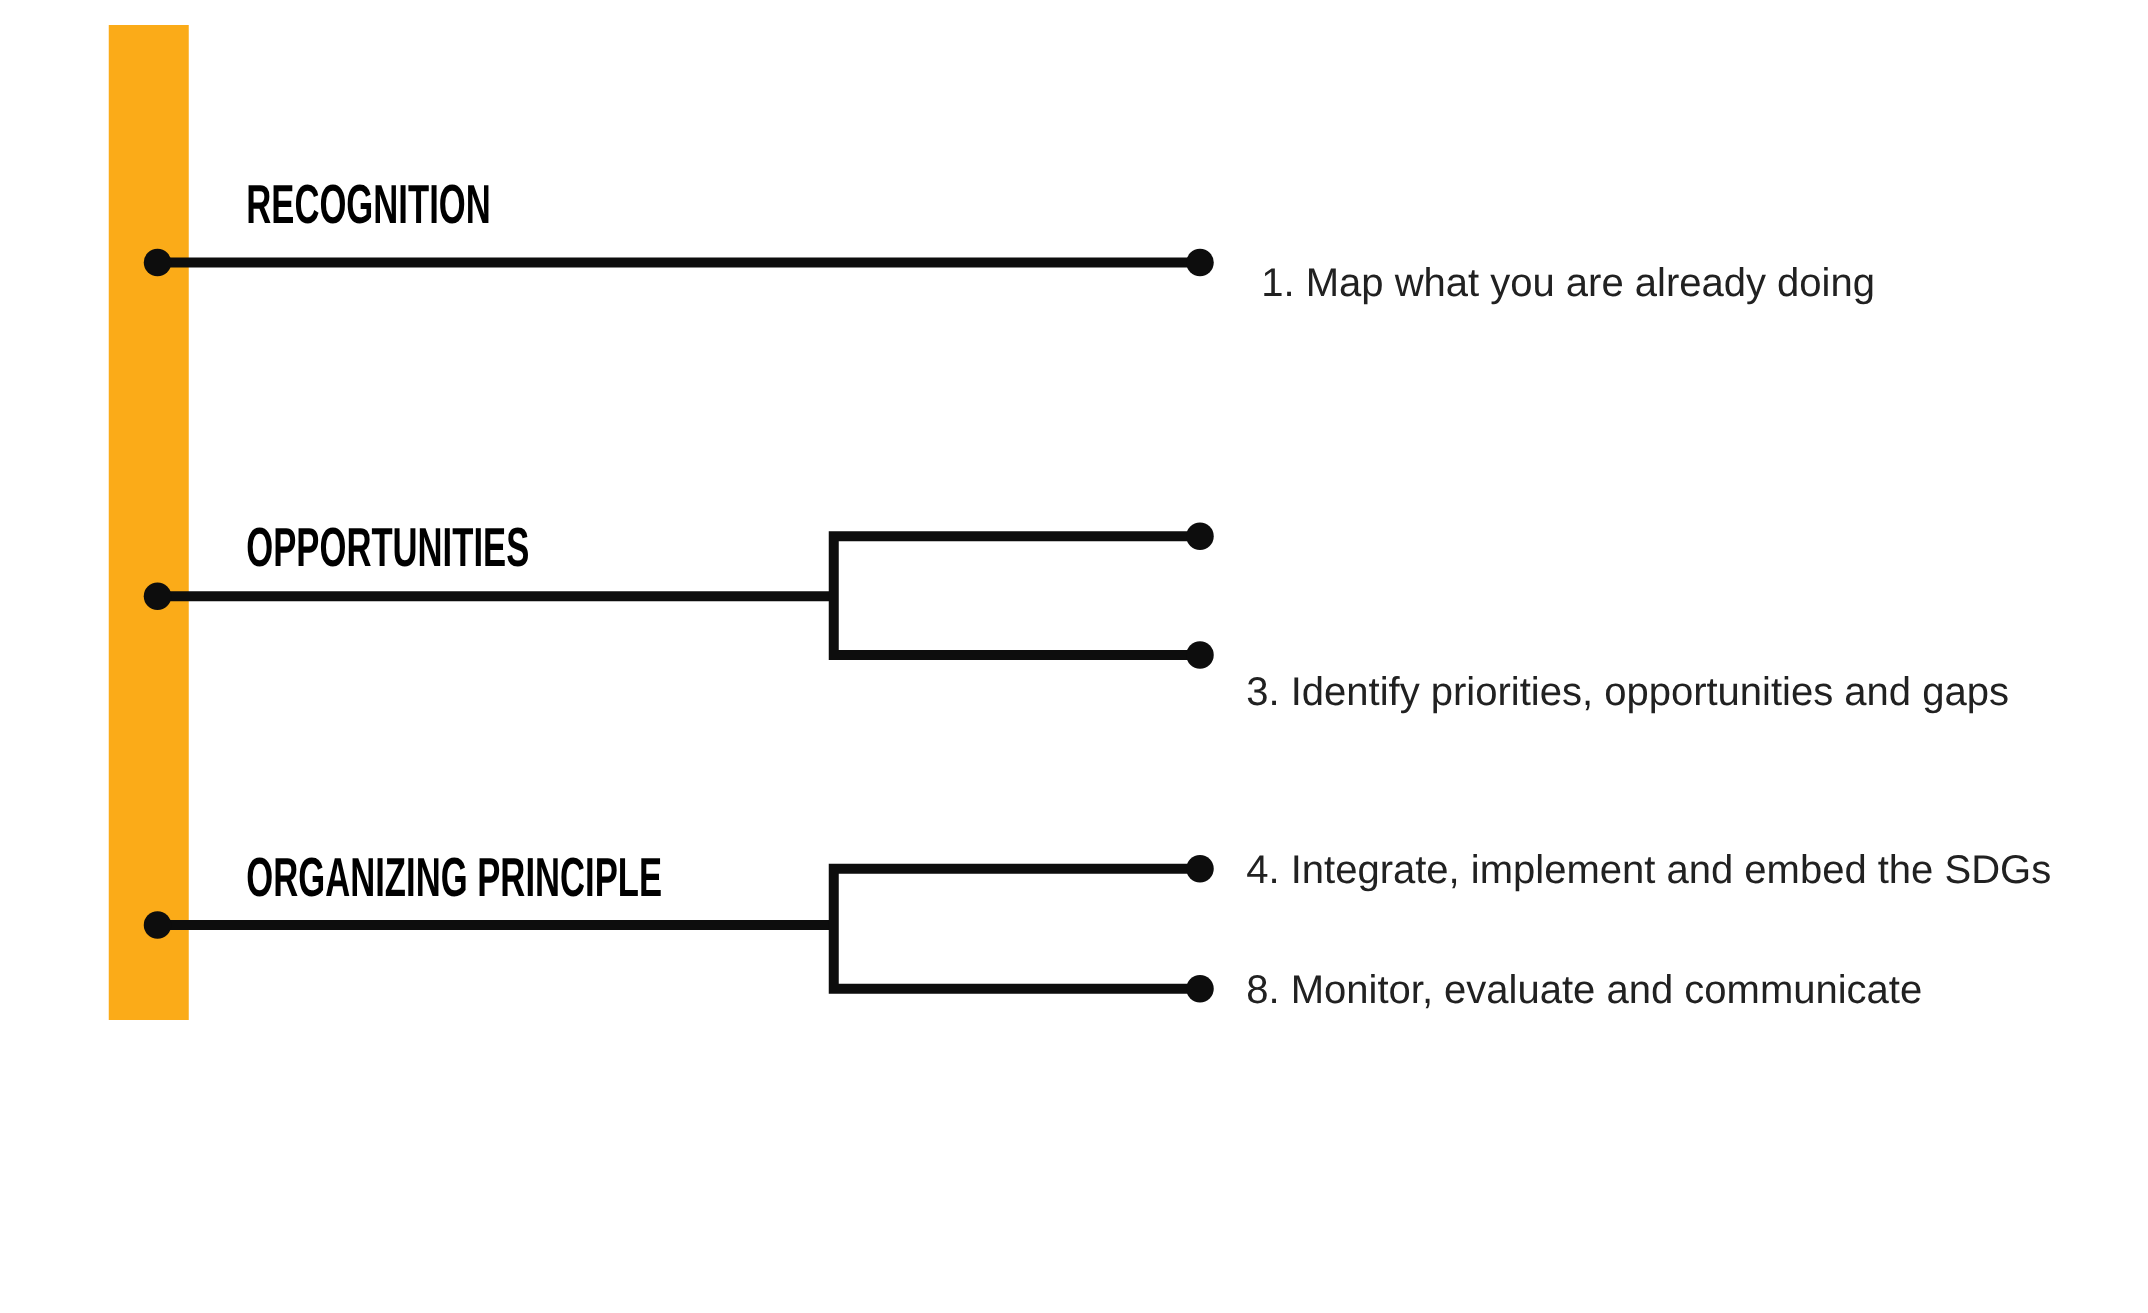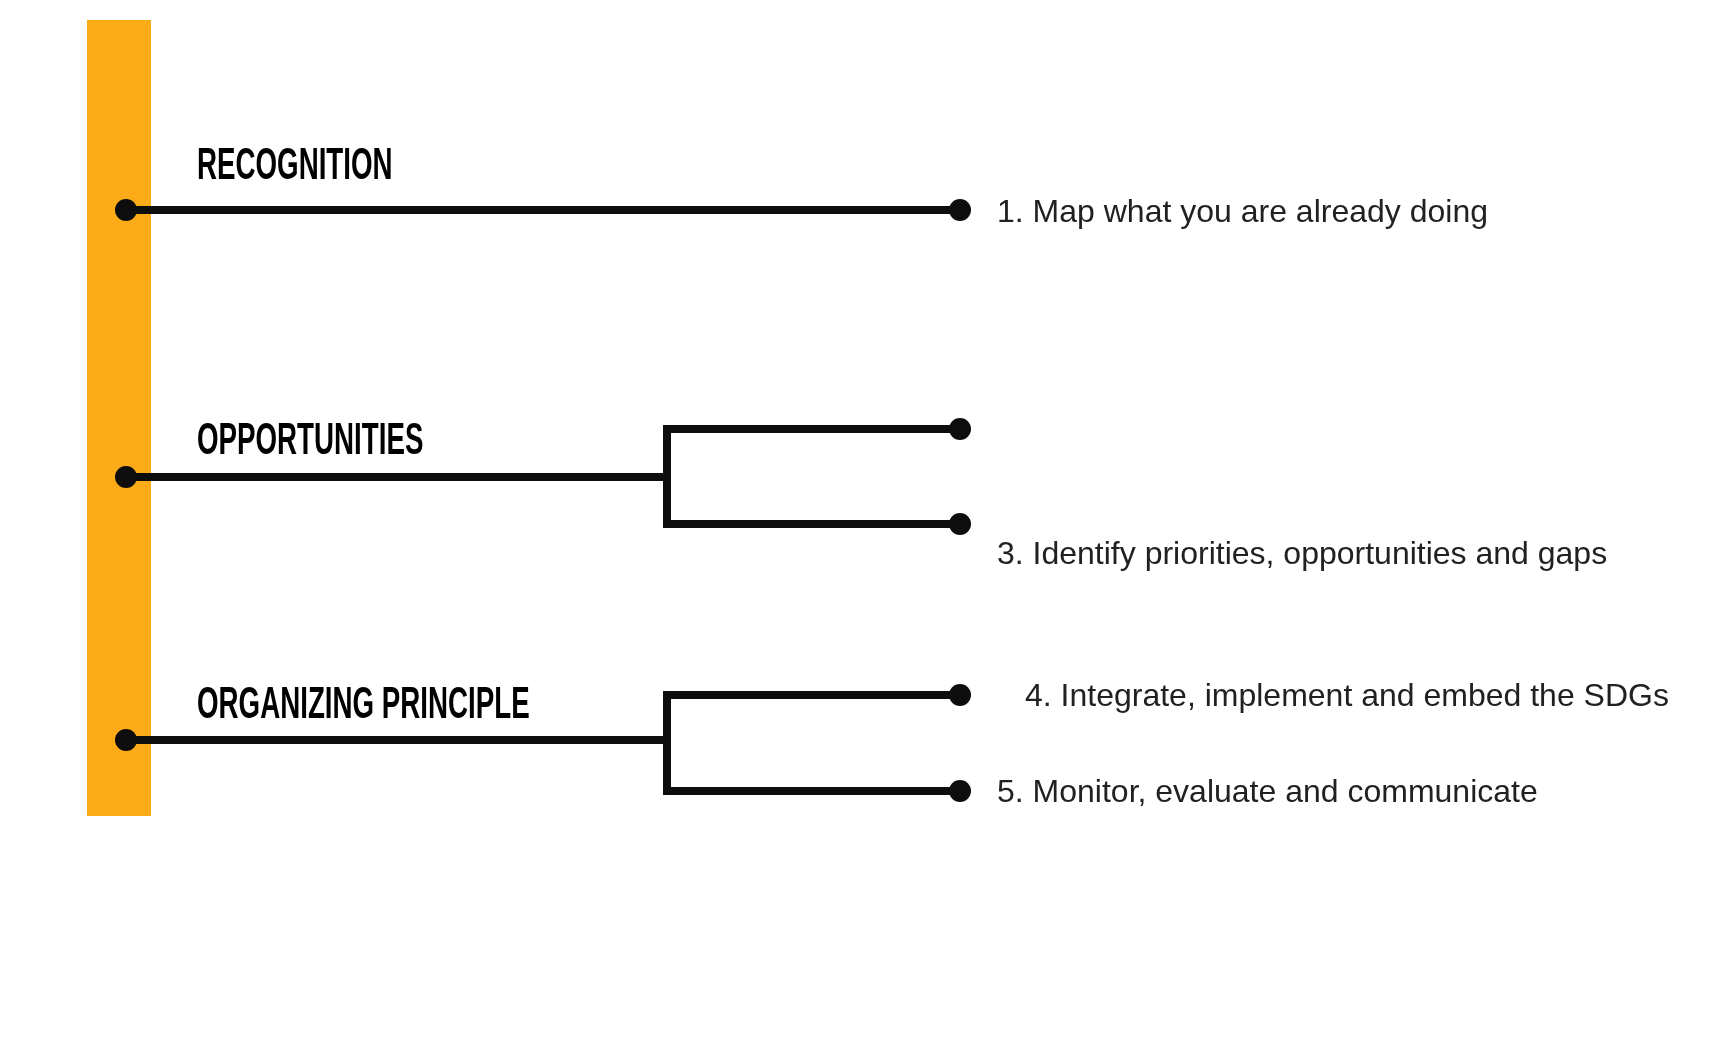--- a/index.html
+++ b/index.html
@@ -49,24 +49,24 @@
     left: 997px;
     font-size: 32px;
     line-height: 32px;
     color: var(--step-color, #212121);
     transform: translateY(-50%);
     white-space: nowrap;
   }
   .pos-label-1 { top: 142px; }
   .pos-label-2 { top: 417px; }
   .pos-label-3 { top: 681px; }
-  .pos-step-1 { top: 211px; }
+  .pos-step-1 { top: 226px; margin-left: 12px; }
   .pos-step-2 { top: 429px; }
   .pos-step-3 { top: 524px; margin-top: 29px; }
-  .pos-step-4 { top: 695px; margin-left: 28px; }
+  .pos-step-4 { top: 695px; }
   .pos-step-5 { top: 791px; }
 </style>
 </head>
 <body>
 
 <div class="canvas">
 
   <svg class="gfx" width="1718" height="1050" viewBox="0 0 1718 1050">
 
     <polygon class="arrow-shape" points="87,20 151,20 151,958 193,958 119,1035 42,958 87,958"></polygon>
@@ -100,15 +100,15 @@
 
   <div class="stage-label pos-label-3">ORGANIZING PRINCIPLE</div>
 
   <div class="step-item pos-step-1">1. Map what you are already doing</div>
 
 
   <div class="step-item pos-step-3">3. Identify priorities, opportunities and gaps</div>
 
   <div class="step-item pos-step-4">4. Integrate, implement and embed the SDGs</div>
 
-  <div class="step-item pos-step-5">5. Monitor, evaluate and communicate</div>
+  <div class="step-item pos-step-5">8. Monitor, evaluate and communicate</div>
 
 </div>
 
 </body></html>

